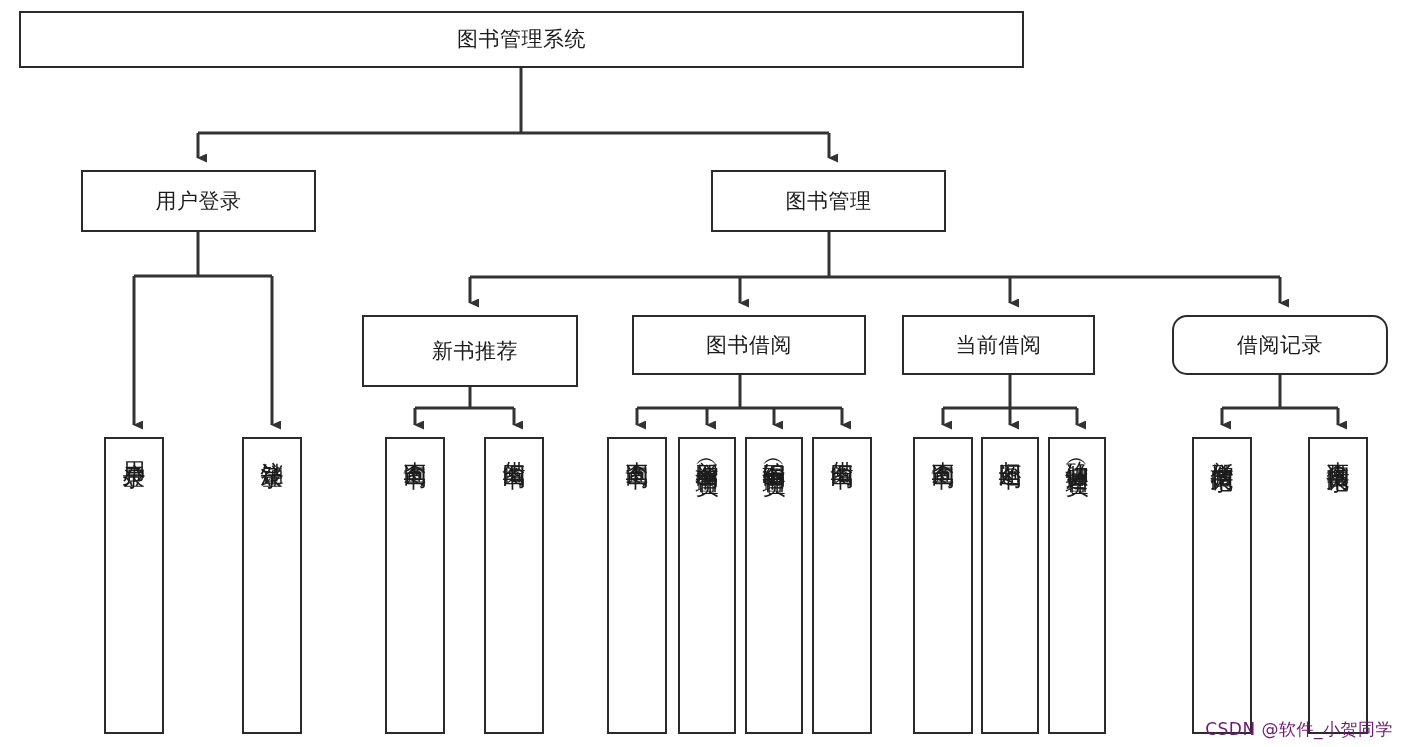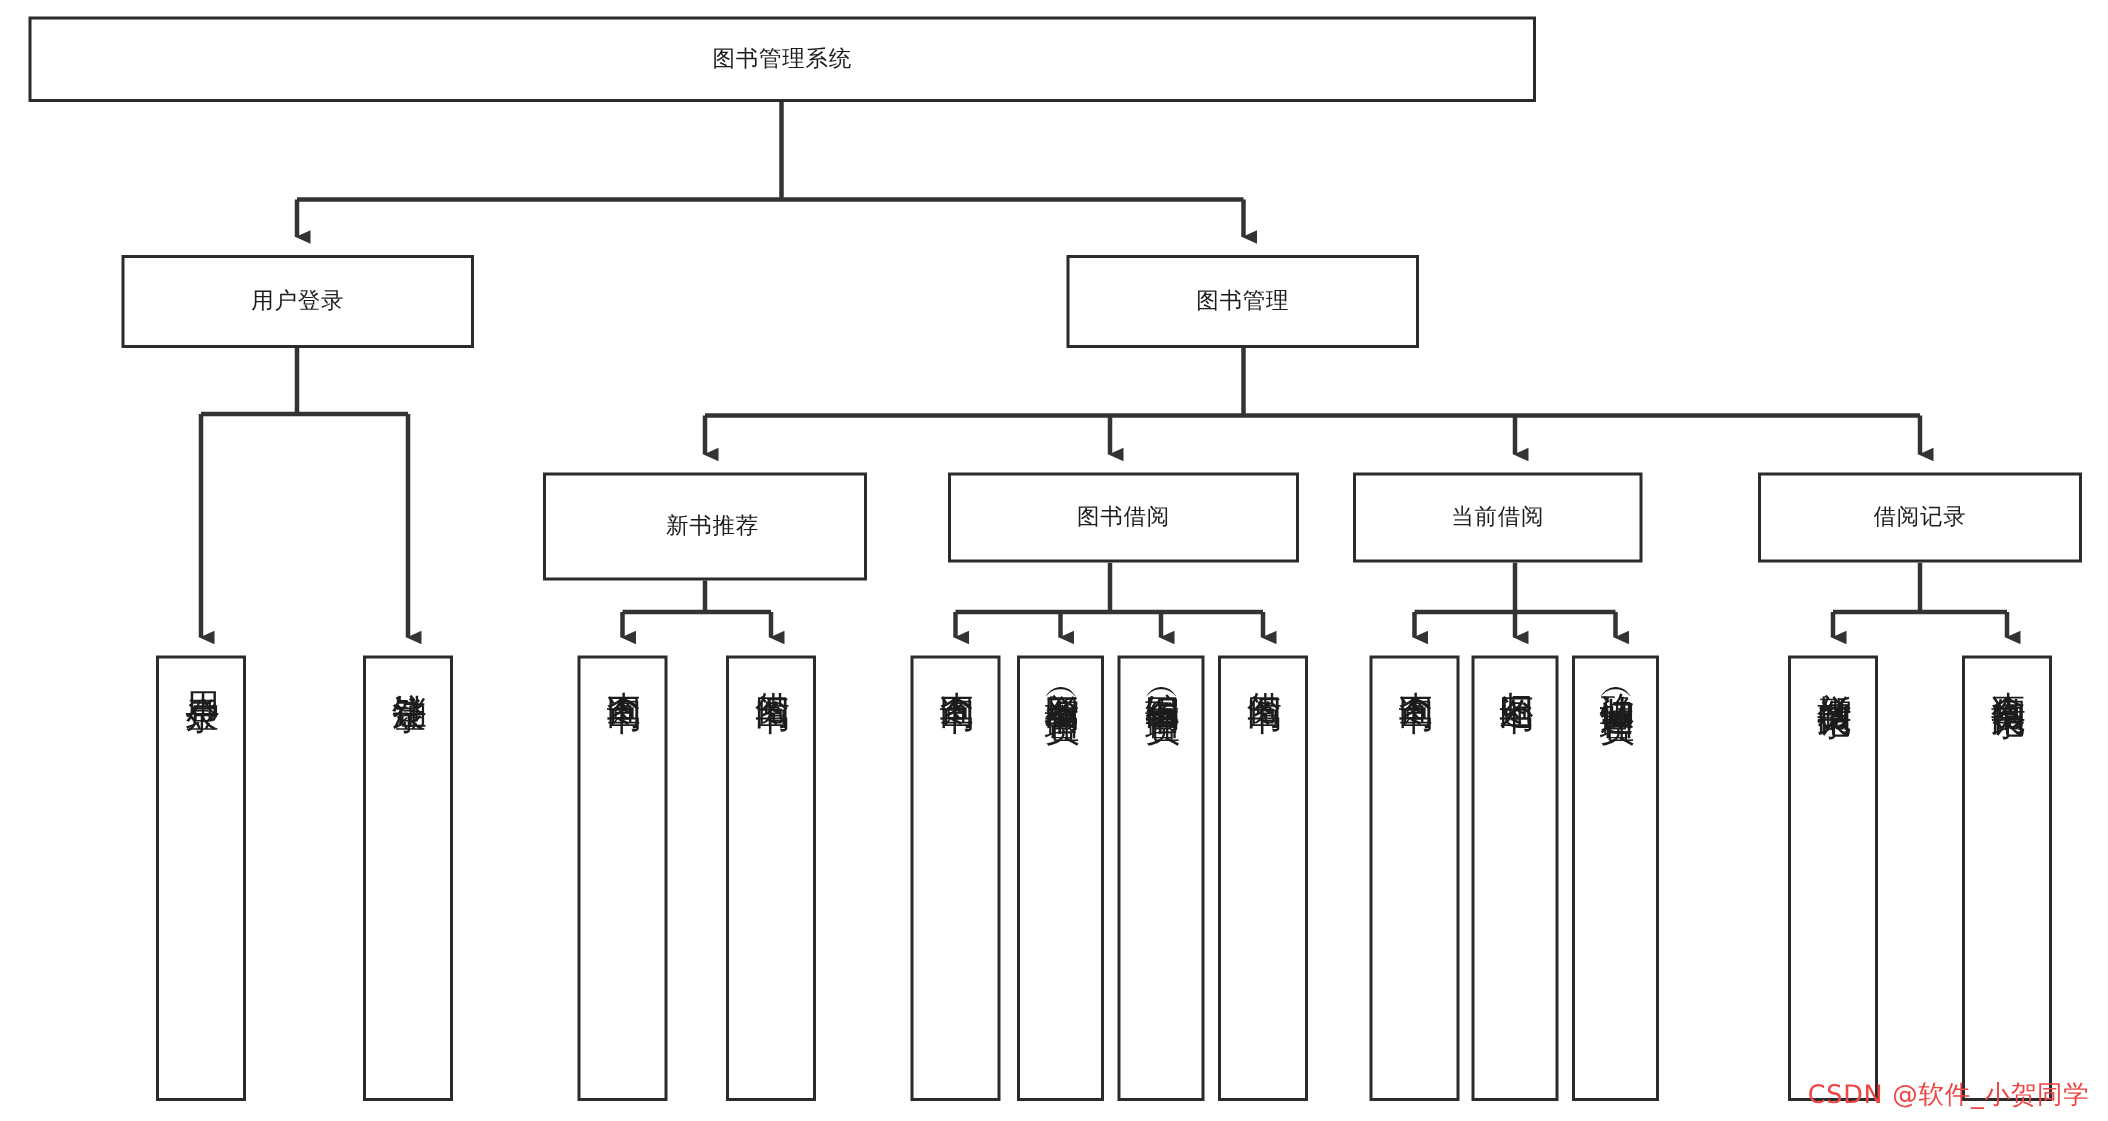--- a/index.html
+++ b/index.html
@@ -35,42 +35,42 @@
     overflow: hidden;
   }
   .node .label {
     color: #1c1c1c;
     line-height: 1.18;
     text-align: center;
     white-space: pre;
   }
   
   .node.horiz .label {
-    font-size: 15px;
+    font-size: 21px;
     letter-spacing: 0.5px;
   }
   
   .node.vert {
     align-items: flex-start;
     padding-top: 4px;
   }
   .node.vert .label {
     writing-mode: vertical-rl;
     text-orientation: upright;
     font-size: 23px;
     line-height: 1.0;
     letter-spacing: 2px;
     white-space: nowrap;
   }
   #watermark {
     position: absolute;
     right: 12px;
     bottom: 6px;
     font-size: 17px;
-    color: #ef4444;
+    color: #701a75;
     letter-spacing: 0.5px;
     user-select: none;
     white-space: nowrap;
   }
 </style>
 </head>
 <body>
 
 <div id="stage">
 
@@ -141,21 +141,21 @@
   </div>
 
   <div class="node horiz" style="left:632px; top:315px; width:234px; height:60px;">
     <span class="label">图书借阅</span>
   </div>
 
   <div class="node horiz" style="left:902px; top:315px; width:193px; height:60px;">
     <span class="label">当前借阅</span>
   </div>
 
-  <div class="node horiz" style="left:1172px; top:315px; width:216px; height:60px;">
+  <div class="node horiz" style="left:1172px; top:315px; width:216px; height:60px;border-radius:15px;">
     <span class="label">借阅记录</span>
   </div>
 
   <div class="node vert" style="left:104px; top:437px; width:60px; height:297px;">
     <span class="label">用户登录</span>
   </div>
 
   <div class="node vert" style="left:242px; top:437px; width:60px; height:297px;">
     <span class="label">注销登录</span>
   </div>

